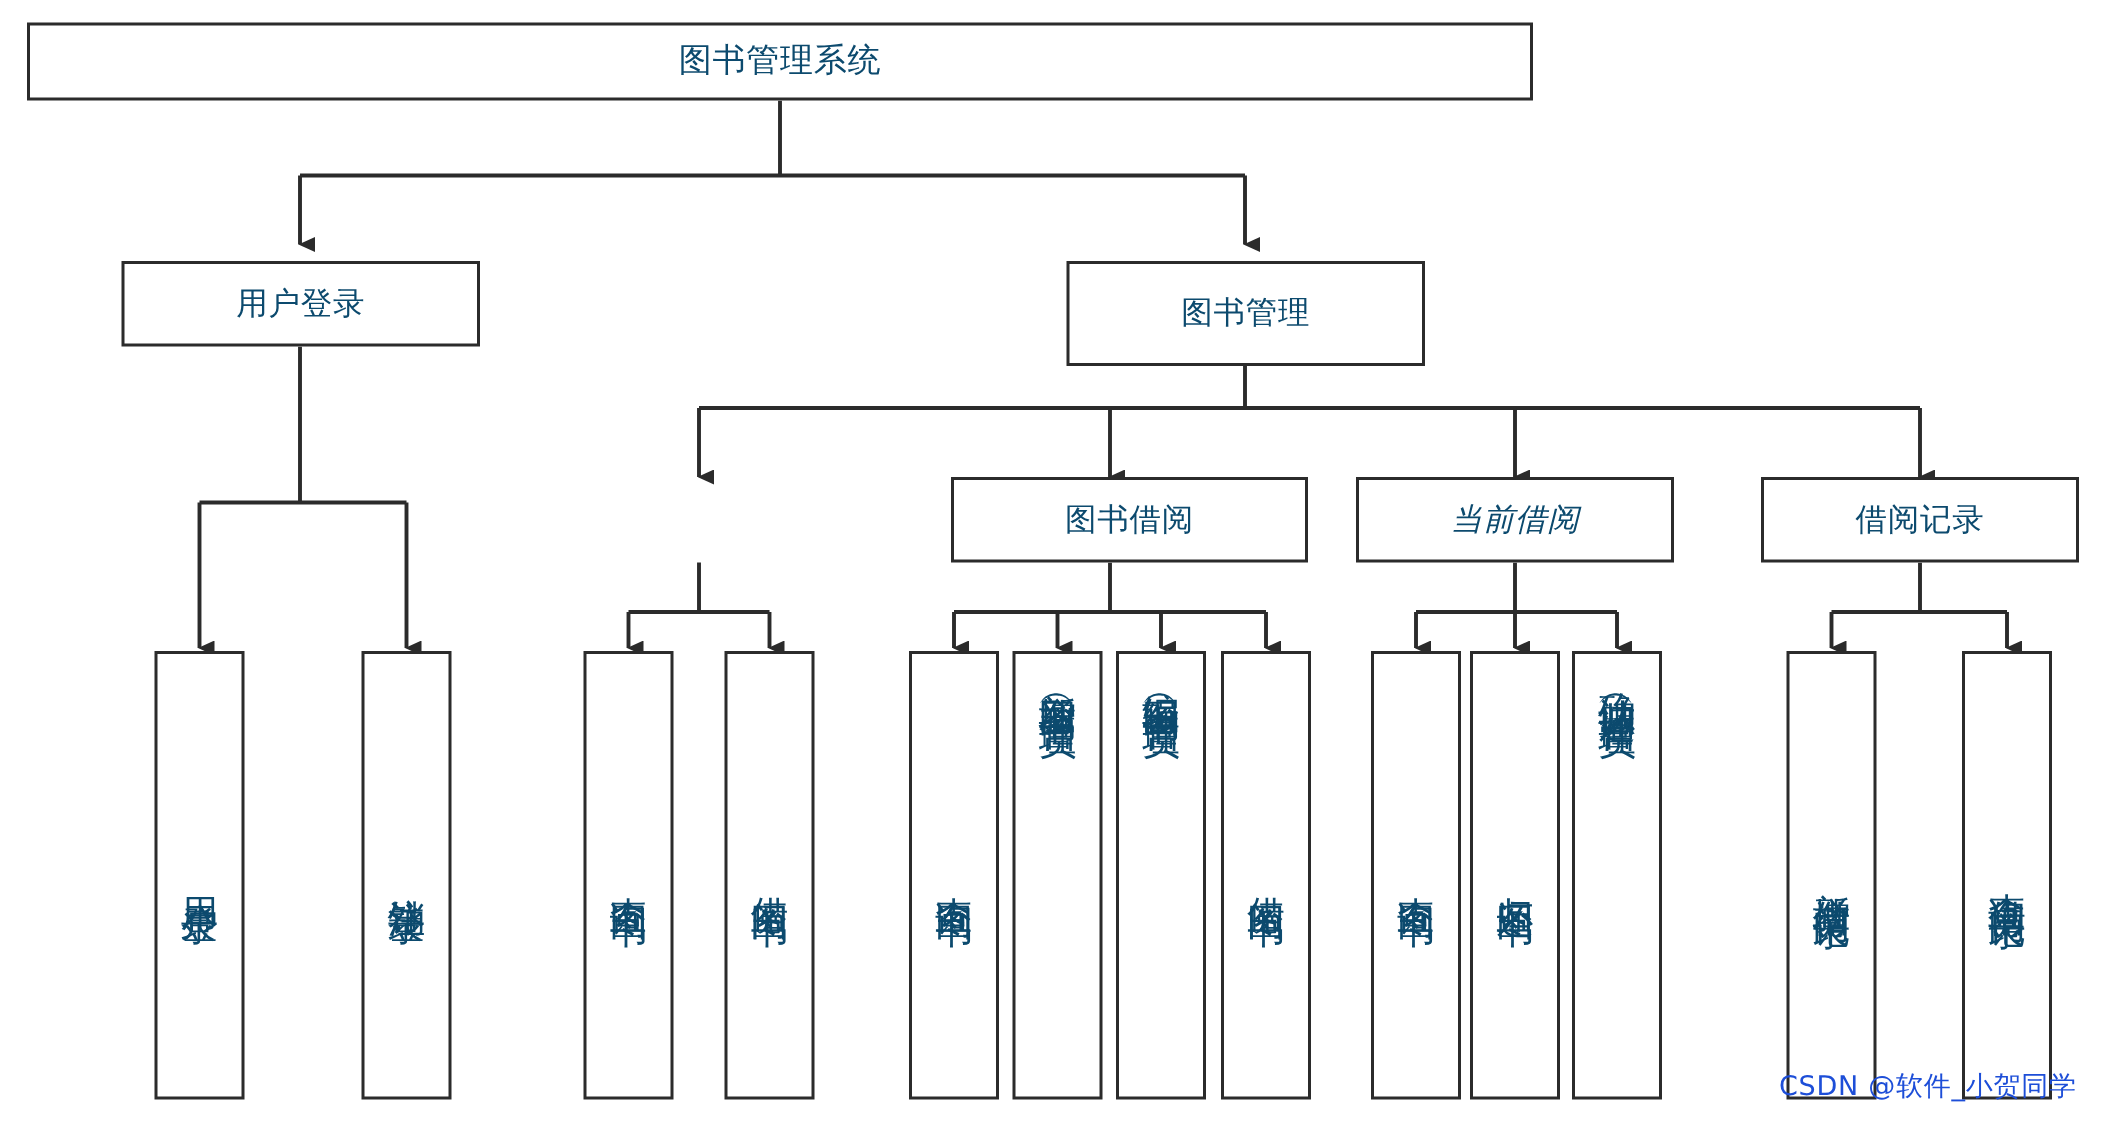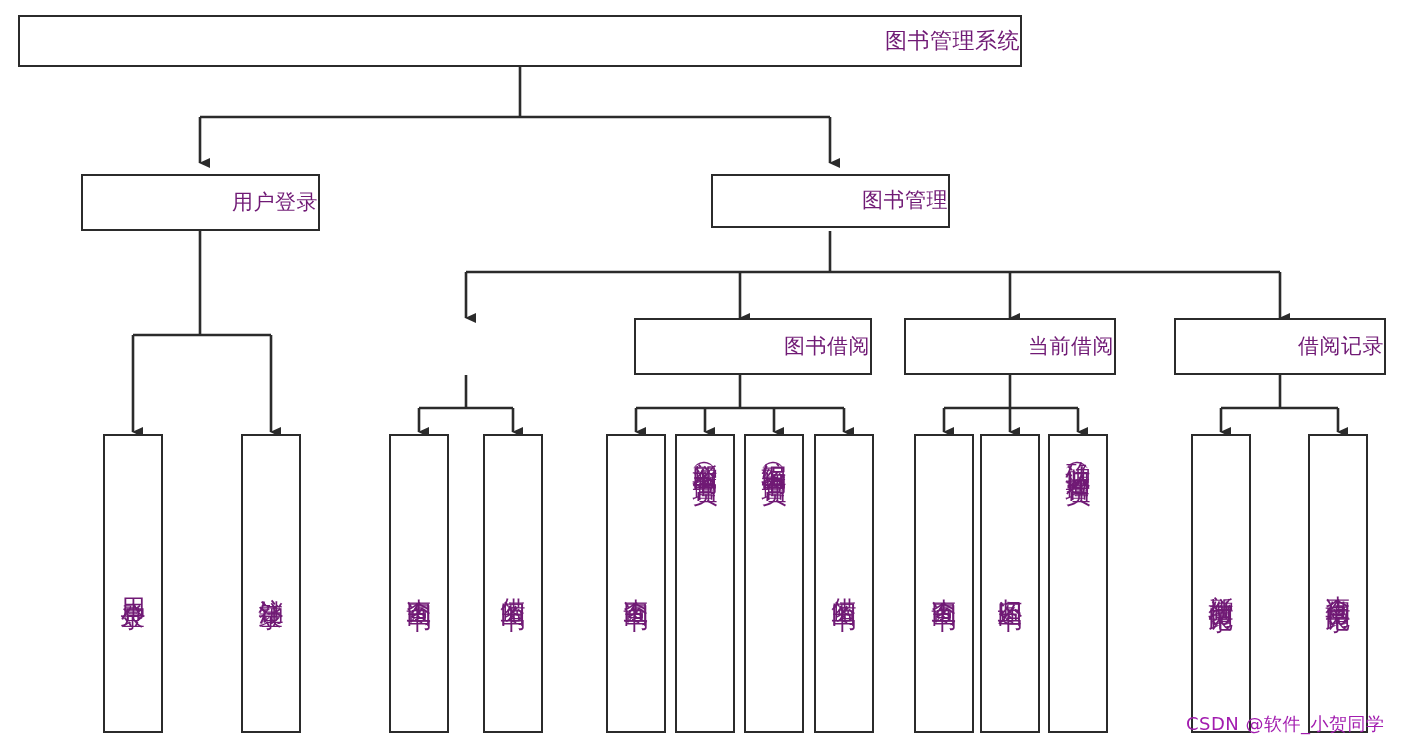--- a/index.html
+++ b/index.html
@@ -13,22 +13,22 @@
   #stage{position:relative;width:1405px;height:747px;}
   #wires{position:absolute;left:0;top:0;width:1405px;height:747px;}
 
   .node{
     position:absolute;
     box-sizing:border-box;
     background:#ffffff;
     border:2.5px solid #2b2b2b;
     display:flex;
     align-items:center;
-    justify-content:flex-end;
-    color:#701a75;
+    justify-content:center;
+    color:#0c4a6e;
   }
   .node .lbl{
     display:block;
     text-align:center;
     line-height:1.12;
     letter-spacing:0.5px;
     white-space:pre;
   }
   
   .node.h .lbl{font-size:21px;}
@@ -48,21 +48,21 @@
     margin:0 auto;
     white-space:pre;
   }
   
   .node.v.mid{align-items:center;padding-top:0;}
 
   .watermark{
     position:absolute;
     left:1186px;top:712px;
     font-size:18px;
-    color:#a21caf;
+    color:#1d4ed8;
     letter-spacing:0.5px;
     white-space:nowrap;
     pointer-events:none;
   }
 </style>
 </head>
 <body>
 
 <div id="stage">
 
@@ -116,28 +116,28 @@
     </g>
   </svg>
 
   <div class="node h root" style="left:18px;top:15px;width:1004px;height:52px;">
     <span class="lbl">图书管理系统</span>
   </div>
 
   <div class="node h" style="left:81px;top:174px;width:239px;height:57px;">
     <span class="lbl">用户登录</span>
   </div>
-  <div class="node h" style="left:711px;top:174px;width:239px;height:54px;">
+  <div class="node h" style="left:711px;top:174px;width:239px;height:70px;">
     <span class="lbl">图书管理</span>
   </div>
 
   <div class="node h" style="left:634px;top:318px;width:238px;height:57px;">
     <span class="lbl">图书借阅</span>
   </div>
-  <div class="node h" style="left:904px;top:318px;width:212px;height:57px;">
+  <div class="node h" style="left:904px;top:318px;width:212px;height:57px;font-style:italic;">
     <span class="lbl">当前借阅</span>
   </div>
   <div class="node h" style="left:1174px;top:318px;width:212px;height:57px;">
     <span class="lbl">借阅记录</span>
   </div>
 
   <div class="node v mid" style="left:103px;top:434px;width:60px;height:299px;">
     <span class="lbl">用户登录</span>
   </div>
   <div class="node v mid" style="left:241px;top:434px;width:60px;height:299px;">

